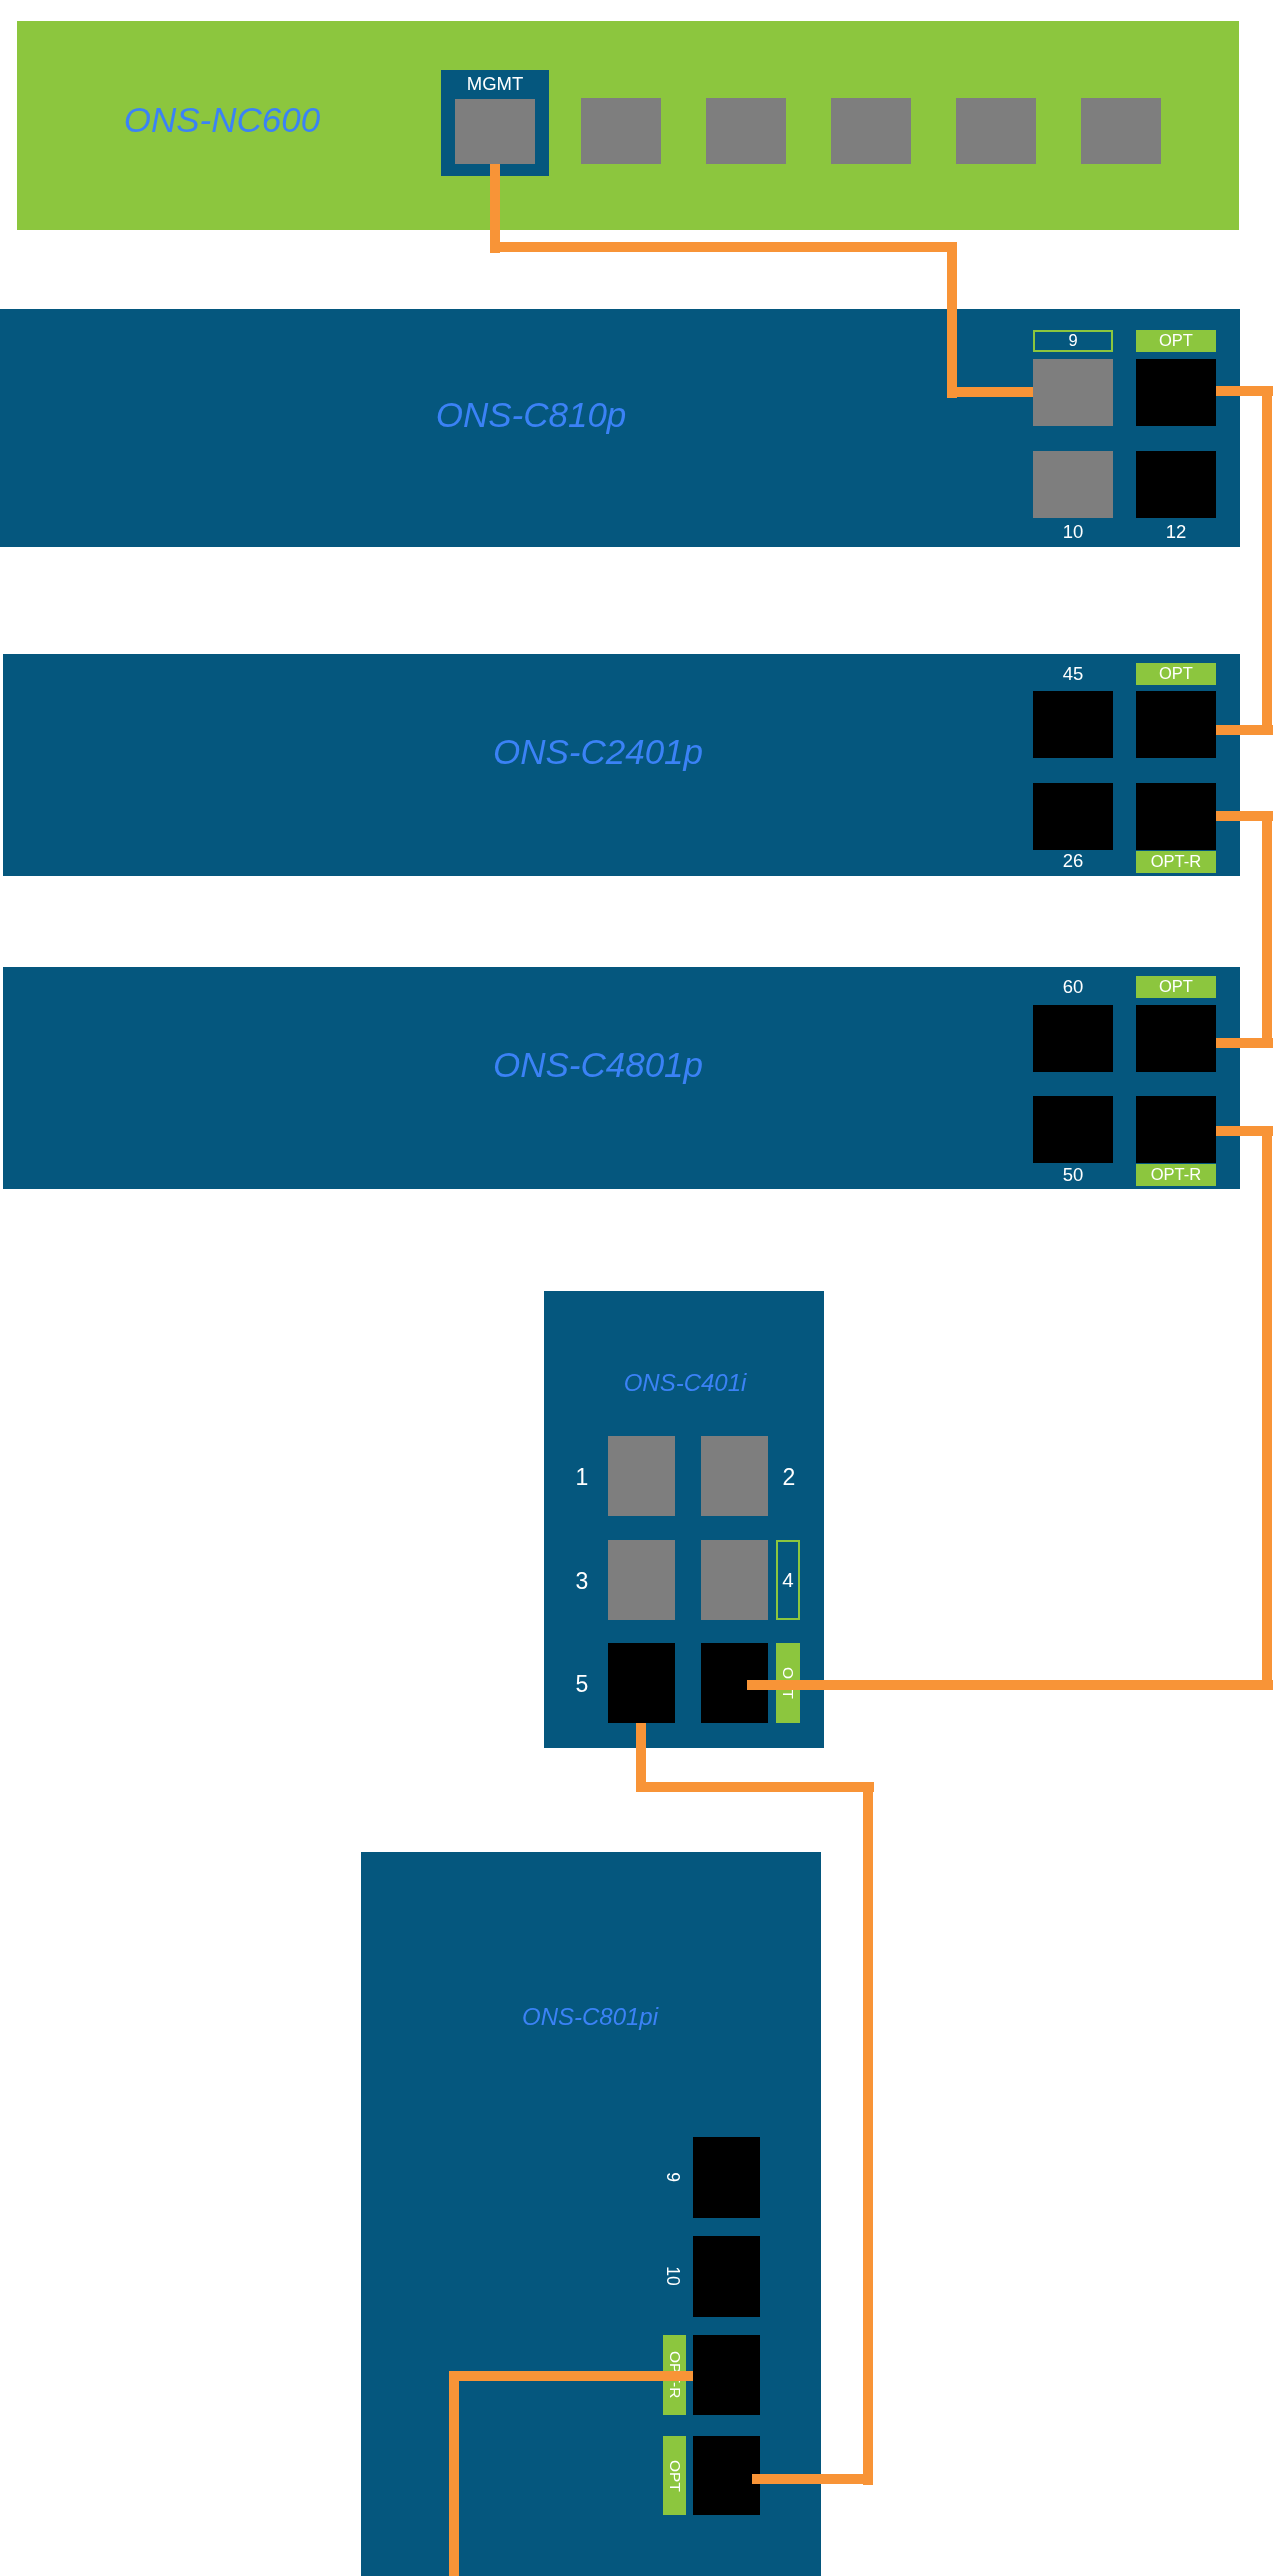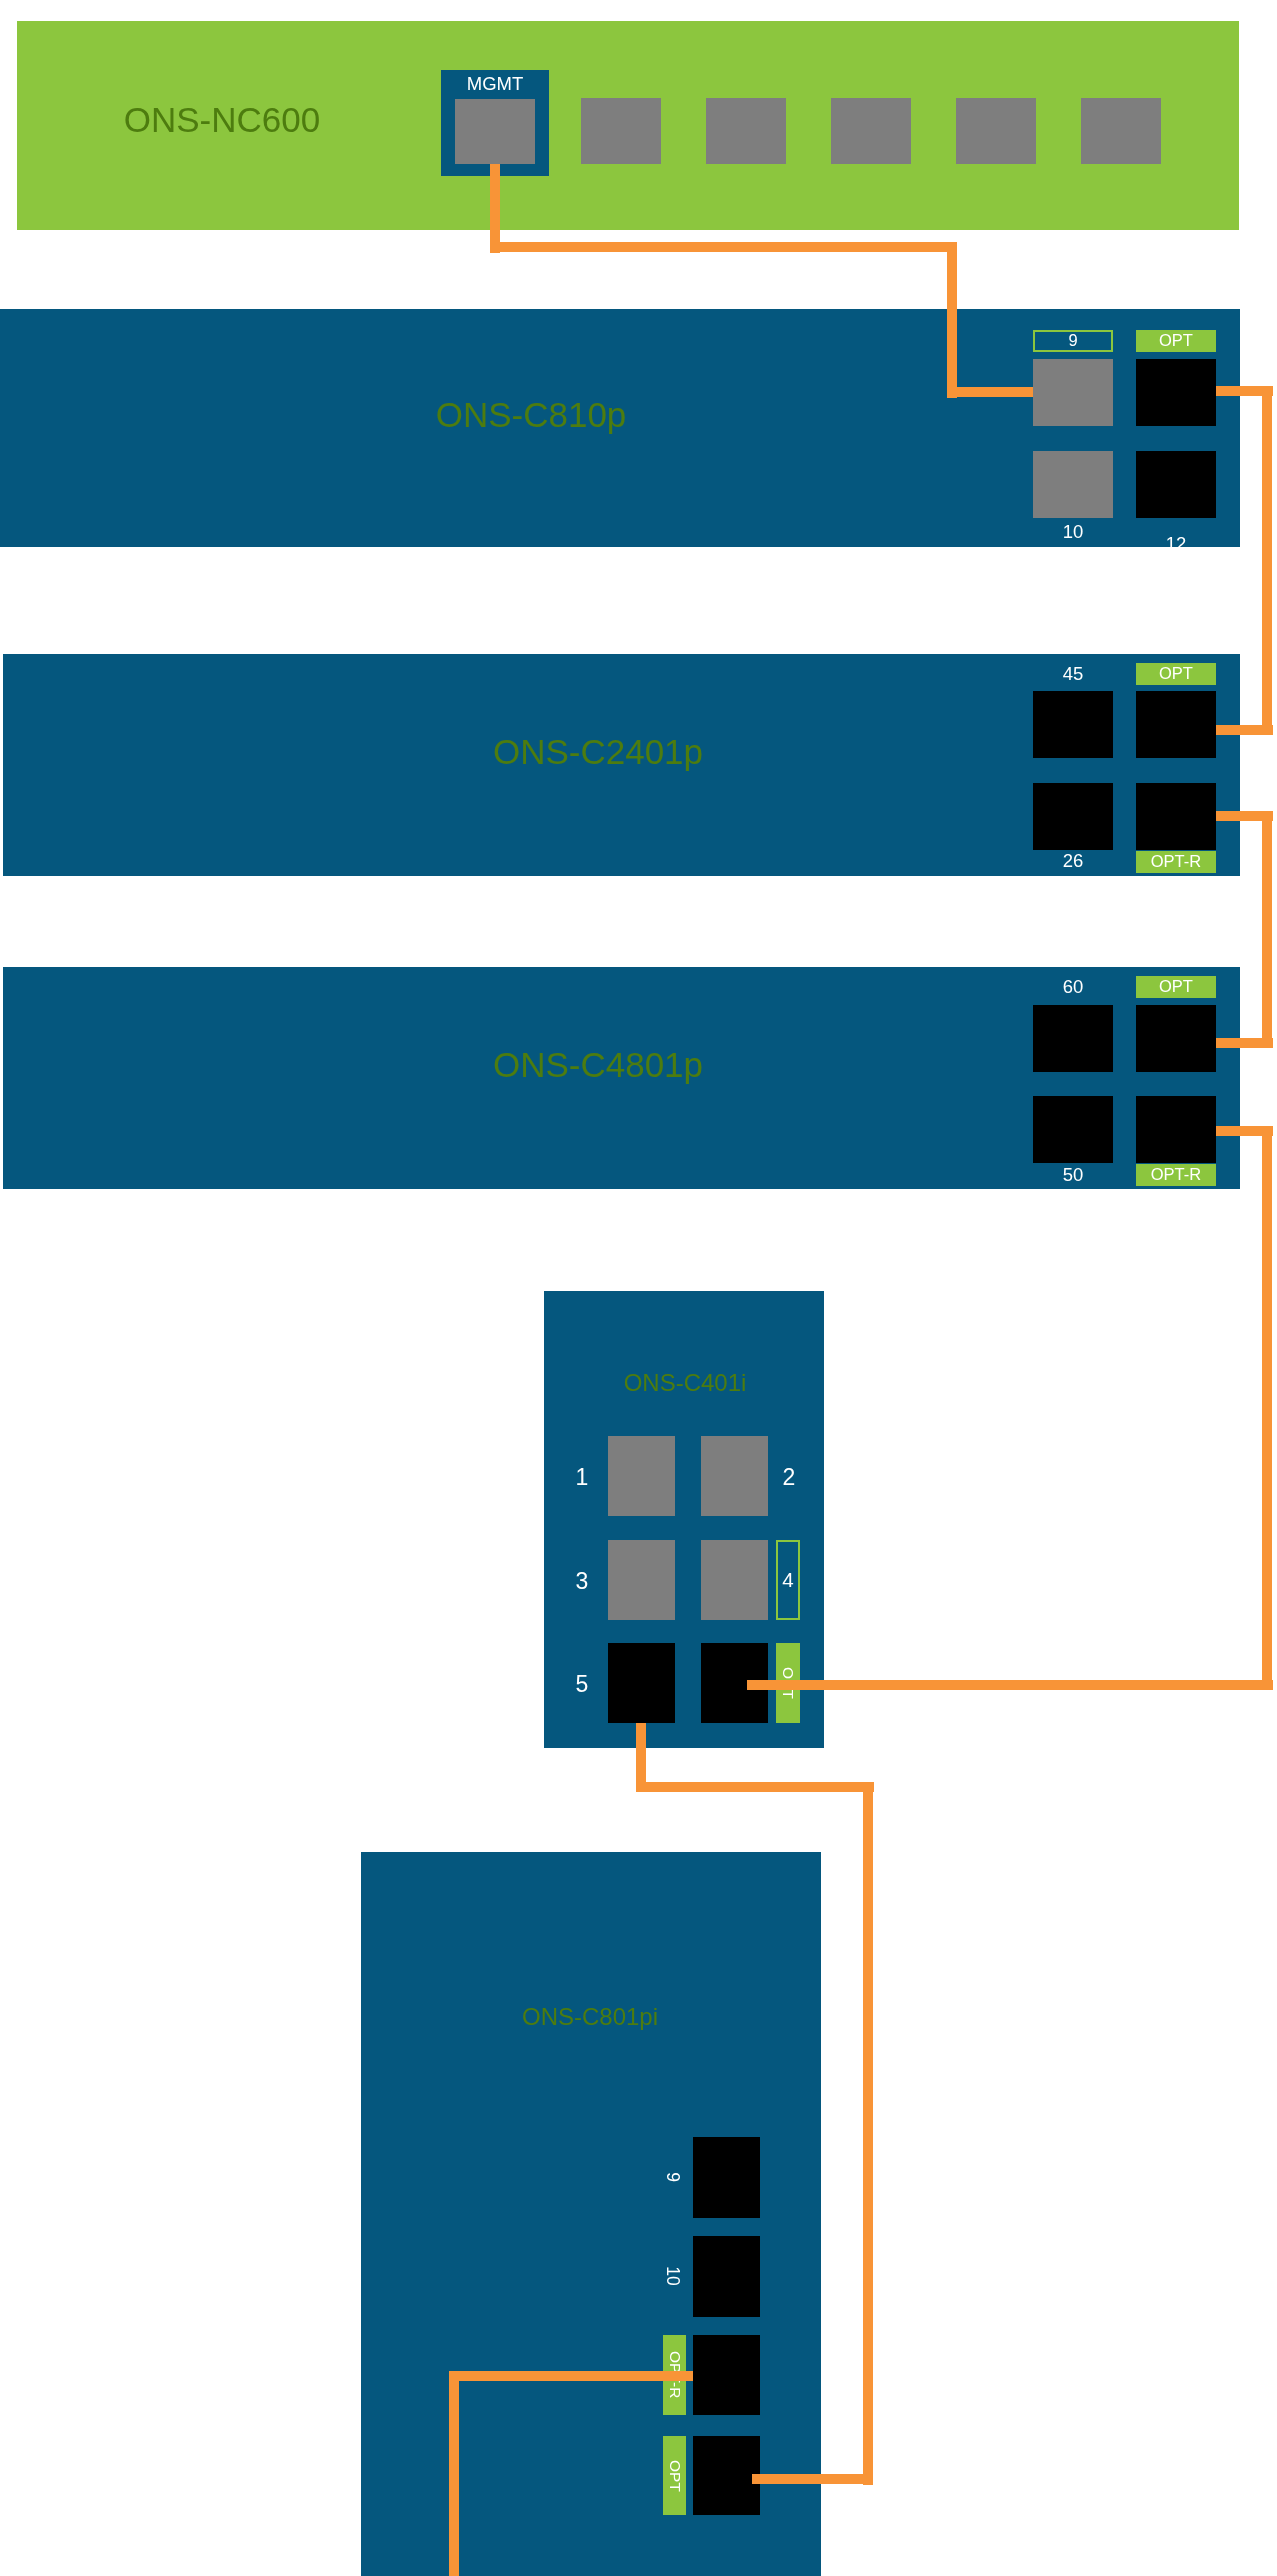--- a/index.html
+++ b/index.html
@@ -3,22 +3,22 @@
 <meta charset="utf-8">
 <style>
   html,body{margin:0;padding:0;background:#ffffff;}
   #canvas{
     position:relative;width:1278px;height:3346px;background:var(--white);
     font-family:"Liberation Sans", sans-serif;overflow:hidden;
   }
   .box{position:absolute;background:var(--blue);}
   .greenbox{position:absolute;background:var(--green);}
   .title{
-    position:absolute;color:#4d7c0f;white-space:nowrap;
-    transform:translate(-50%,-50%);letter-spacing:0px;
+    position:absolute;color:#3b82f6;white-space:nowrap;
+    transform:translate(-50%,-50%);letter-spacing:0px;font-style:italic;
   }
   .t72{font-size:35px;}
   .t64{font-size:24px;}
   .port{position:absolute;}
   .port.gray{background:var(--gray);}
   .port.black{background:var(--black);}
   .chip{
     position:absolute;display:flex;align-items:center;justify-content:center;
     color:#fff;font-size:16.5px;box-sizing:border-box;
   }
@@ -72,21 +72,21 @@
   <div class="chip fill" style="left:1136px;top:330px;width:80px;height:21.6px;">
     <span>OPT</span>
   </div>
 
   <div class="port gray" style="left:1033px;top:359px;width:80px;height:67px;"></div>
   <div class="port black" style="left:1136px;top:359px;width:80px;height:67px;"></div>
   <div class="port gray" style="left:1033px;top:451px;width:80px;height:67px;"></div>
   <div class="port black" style="left:1136px;top:451px;width:80px;height:67px;"></div>
 
   <div class="plabel" style="left:1073px;top:532px;">10</div>
-  <div class="plabel" style="left:1176px;top:532px;margin-top:12px;">12</div>
+  <div class="plabel" style="left:1176px;top:532px;">12</div>
 
   <div class="box" style="left:2.6px;top:654px;width:1237px;height:222px;"></div>
   <div class="title t72" style="left:598px;top:752px;">ONS-C2401p</div>
 
   <div class="plabel" style="left:1073px;top:674px;">45</div>
   <div class="chip fill" style="left:1136px;top:663px;width:80px;height:21.6px;">
     <span>OPT</span>
   </div>
 
   <div class="port black" style="left:1033px;top:691px;width:80px;height:67px;"></div>

